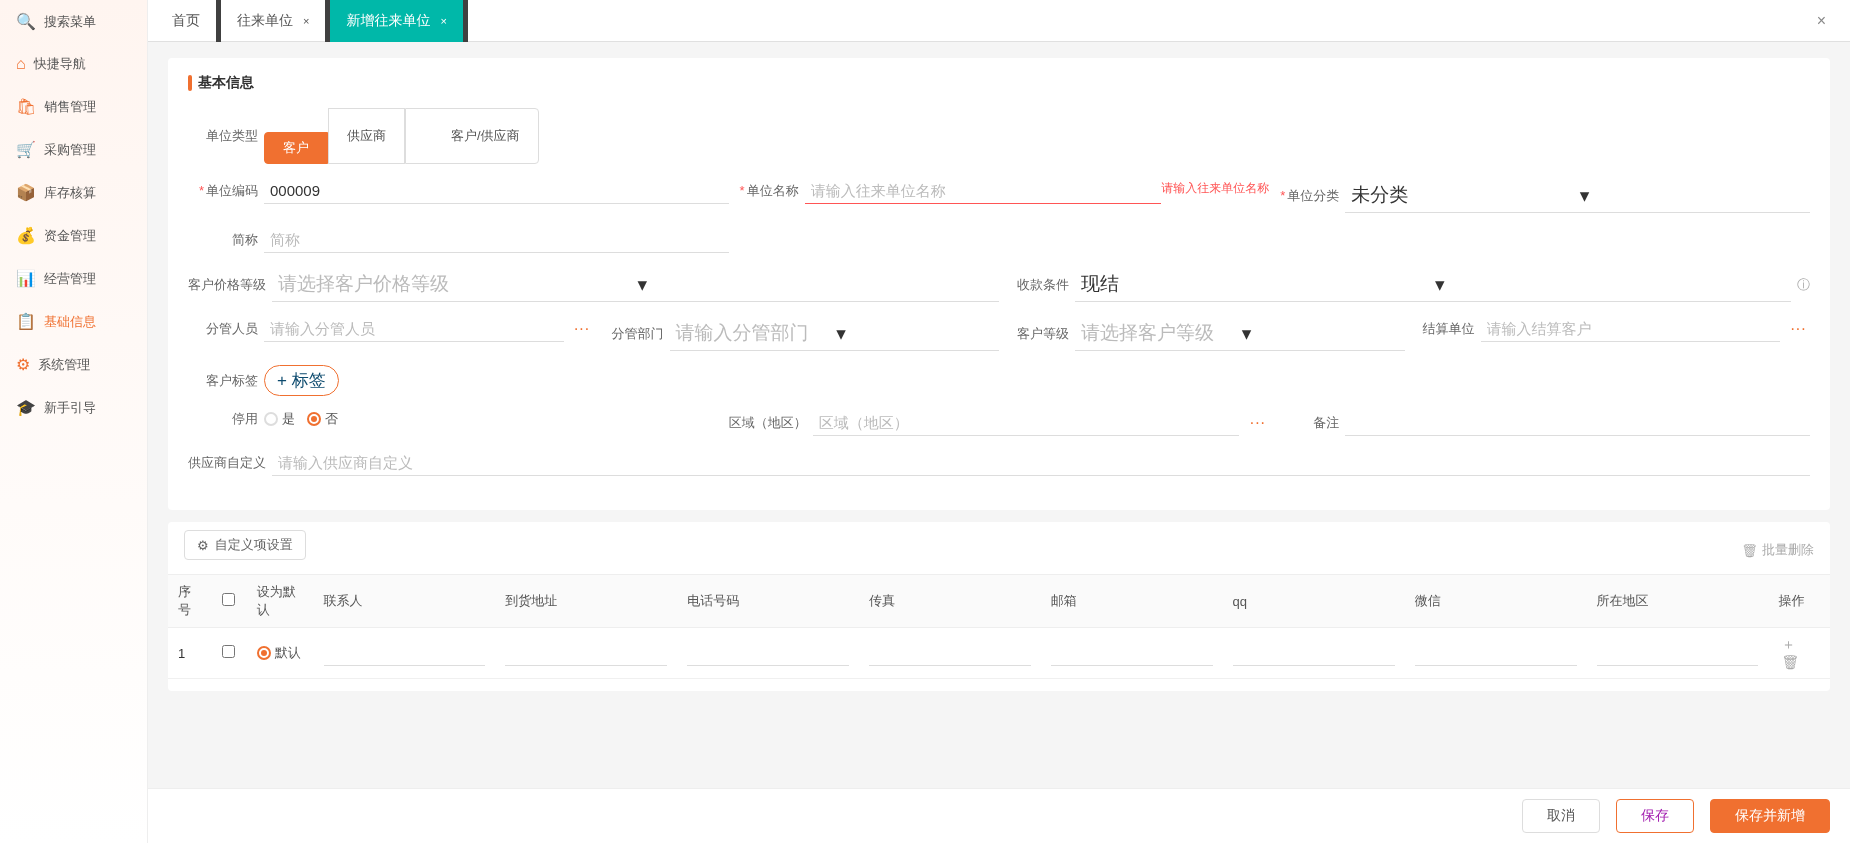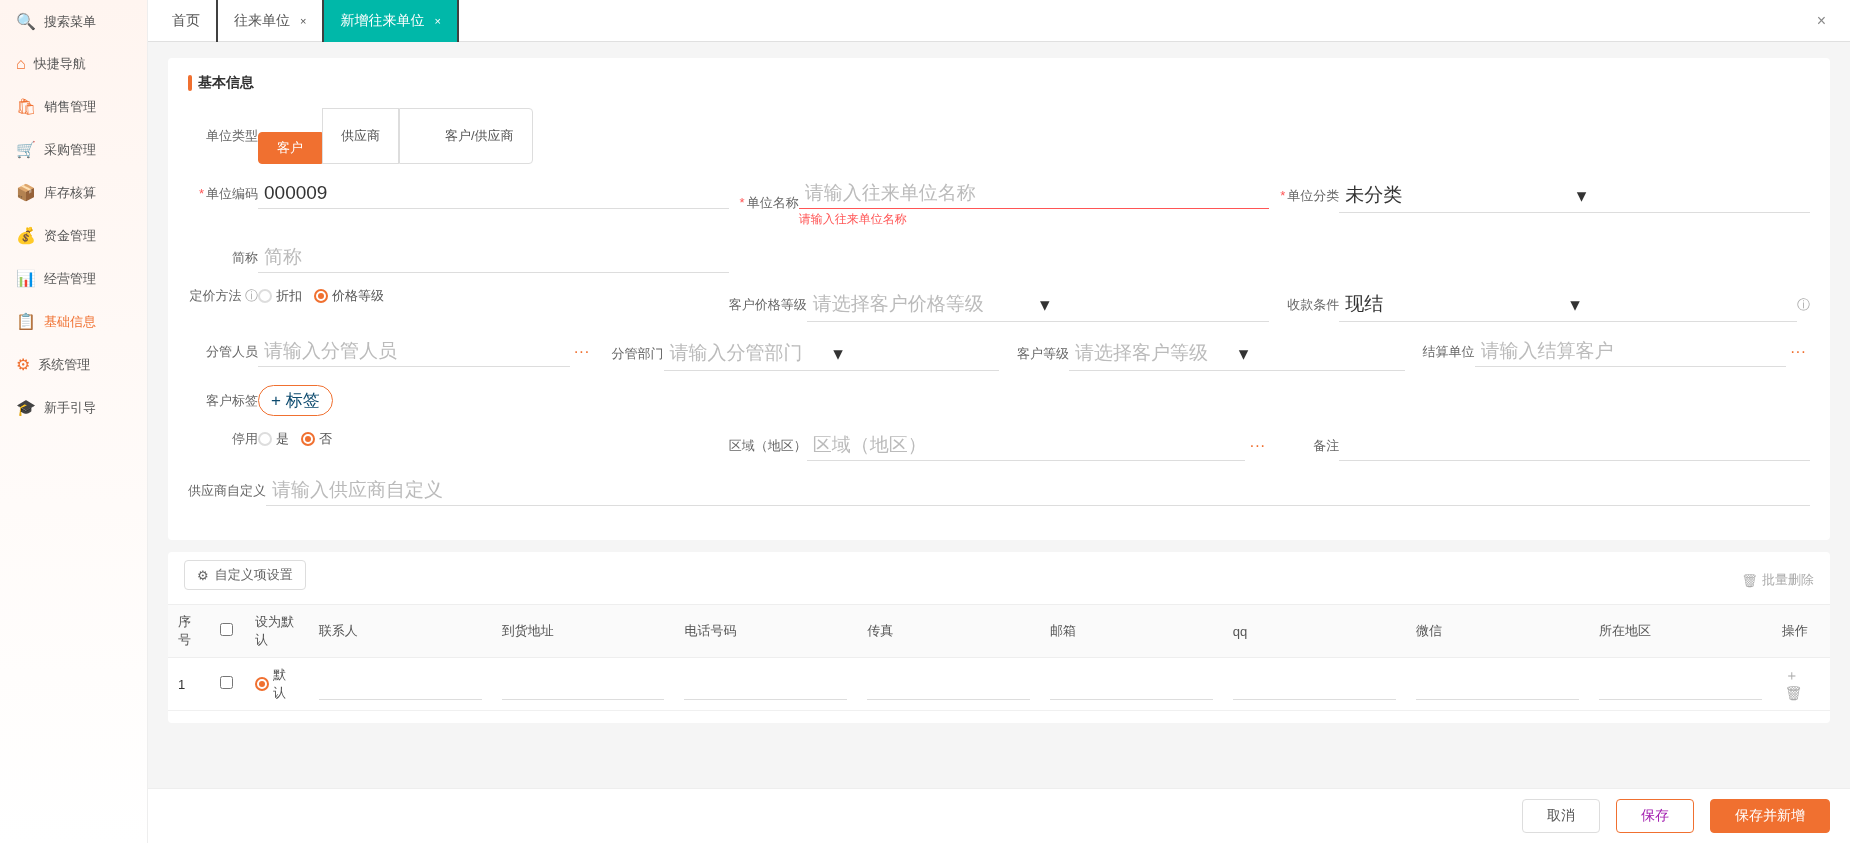--- a/index.html
+++ b/index.html
@@ -47,21 +47,21 @@
       gap: 0;
     }
     .tab {
       display: flex;
       align-items: center;
       padding: 12px 16px;
       height: 42px;
       cursor: pointer;
       font-size: 14px;
       color: #555;
-      border-right: 2px solid #404040;
+      border-right: 5px solid #404040;
       gap: 6px;
     }
     .tab.active {
       background: #00b8a9;
       color: #fff;
     }
     .tab .close-icon { font-size: 11px; margin-left: 4px; }
     .tab-close-btn {
       margin-left: auto;
       padding: 0 16px;
@@ -125,38 +125,38 @@
     .form-row {
       display: flex;
       align-items: flex-start;
       margin-bottom: 14px;
       flex-wrap: wrap;
       gap: 8px 0;
     }
     .form-field {
       display: flex;
       align-items: center;
-      gap: 0;
+      gap: 6px;
       flex: 1;
       min-width: 260px;
     }
     .form-label {
       white-space: nowrap;
       color: #666;
       font-size: 13px;
       min-width: 70px;
       text-align: right;
     }
     .required-star { color: #f55; margin-right: 2px; }
     .form-input {
       flex: 1;
       border: none;
       border-bottom: 1px solid #ddd;
       padding: 4px 6px;
-      font-size: 19px;
+      font-size: 15px;
       outline: none;
       background: transparent;
       color: #333;
     }
     .form-input::placeholder { color: #bbb; }
     .form-input.error-border { border-bottom: 1px solid #f55; }
     .error-msg {
       color: #f55;
       font-size: 12px;
       margin-top: 2px;
@@ -312,21 +312,21 @@
       cursor: pointer;
       font-size: 14px;
     }
 
     input[type="checkbox"] {
       accent-color: #f07030;
     }
 
     .field-wrapper {
       display: flex;
-      flex-direction: column;
+      flex-direction: row;
       flex: 1;
     }
   </style>
 </head>
 <body>
 
 <div class="sidebar">
   <div class="sidebar-item">
     <span class="icon">🔍</span>
     <span>搜索菜单</span>
@@ -434,36 +434,20 @@
       <div class="form-row">
         <div class="form-field">
           <span class="form-label">简称</span>
           <input class="form-input" type="text" placeholder="简称" style="">
         </div>
         <div class="form-field"></div>
         <div class="form-field"></div>
       </div>
 
       <div class="form-row">
-        <div class="form-field" style="align-items:center;">
-          <span class="form-label">
-            <span>定价方法</span>
-            <span class="help-icon"> ⓘ</span>
-          </span>
-          <div class="radio-group">
-            <label class="radio-item">
-              <div class="radio-circle"></div>
-              <span>折扣</span>
-            </label>
-            <label class="radio-item">
-              <div class="radio-circle checked"></div>
-              <span>价格等级</span>
-            </label>
-          </div>
-        </div>
         <div class="form-field">
           <span class="form-label">客户价格等级</span>
           <div class="form-select">
             <span class="placeholder">请选择客户价格等级</span>
             <span class="dropdown-arrow">▾</span>
           </div>
         </div>
         <div class="form-field">
           <span class="form-label">收款条件</span>
           <div class="form-select">

